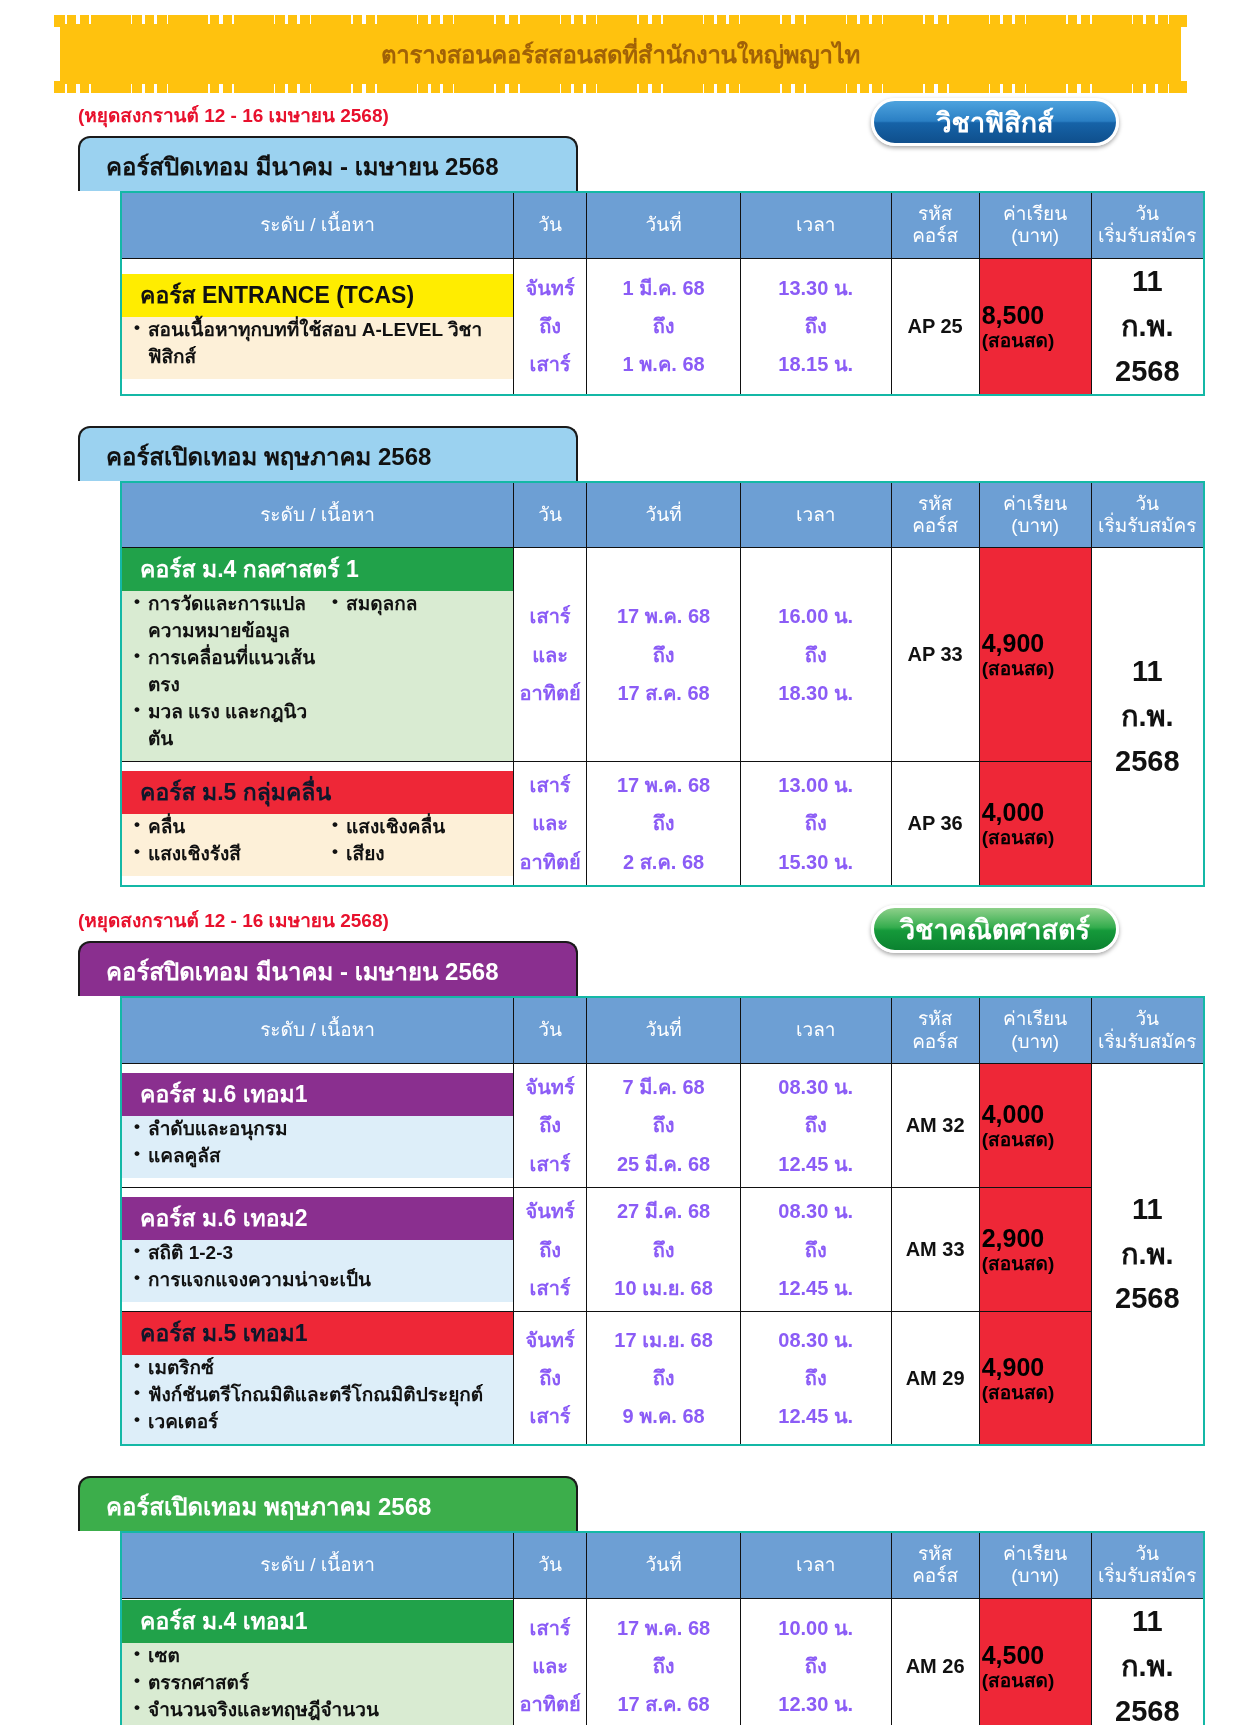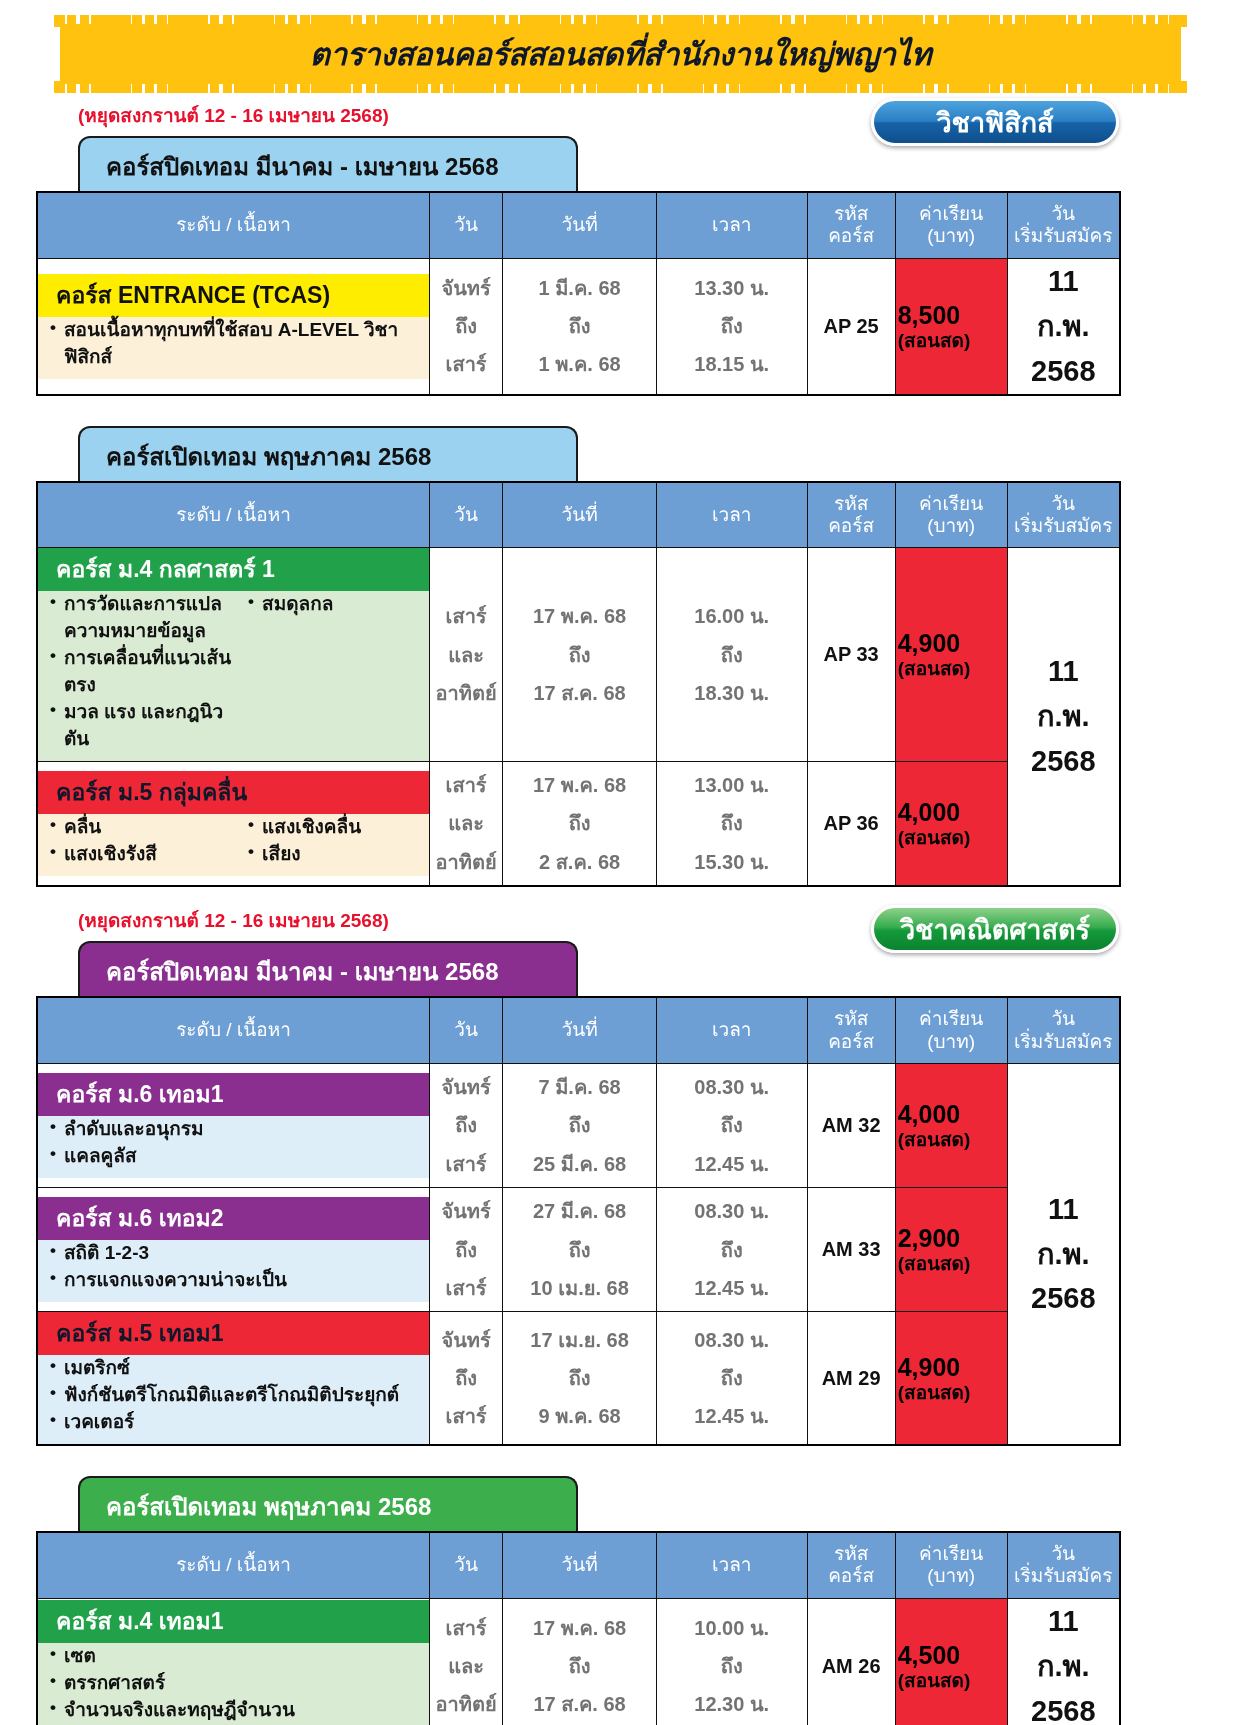--- a/index.html
+++ b/index.html
@@ -39,26 +39,25 @@
     background:
       repeating-linear-gradient(90deg, #FFC20E 0 9px, transparent 9px 13px),
       repeating-linear-gradient(90deg, transparent 0 4px, #FFC20E 4px 11px);
   }
   .banner-bg::before { top: -9px; }
   .banner-bg::after { bottom: -9px; }
 
   .banner-title {
     position: relative;
     z-index: 3;
-    font-size: 31px;
-    font-weight: bold;
-    color: #0f172a;
+    font-size: 24px;
+    font-weight: bold;
+    color: #a16207;
     letter-spacing: -0.3px;
     white-space: nowrap;
-    font-style: italic;
   }
 
   
   .note {
     color: #E8112D;
     font-weight: bold;
     font-size: 19px;
     margin: 10px 0 6px 78px;
   }
   .note.second { margin-top: 18px; }
@@ -105,25 +104,25 @@
     border-bottom: none;
     position: relative;
     z-index: 2;
   }
   .tab-label.lightblue { background: #9BD2F0; color: #111111; }
   .tab-label.purple    { background: #8A2F8F; color: #ffffff; }
   .tab-label.green     { background: #3CAE4B; color: #ffffff; }
 
   
   table.sched {
-    margin: 0 78px 0 36px;
+    margin: 0 78px 0 120px;
     width: 1085px;
     border-collapse: collapse;
     table-layout: fixed;
-    border: 2px solid #000000;
+    border: 2px solid #14b8a6;
   }
   table.sched td, table.sched th {
     border: 1px solid #111111;
     vertical-align: middle;
   }
   thead th {
     background: #6D9FD4;
     color: #ffffff;
     font-size: 19px;
     font-weight: normal;
@@ -175,21 +174,21 @@
     display: flex;
   }
   .bullets .two-col > ul { flex: 1; }
   .bullets .two-col > ul:last-child { flex: 0 0 175px; }
 
   
   td.val {
     text-align: center;
     font-size: 20px;
     font-weight: bold;
-    color: #737373;
+    color: #8b5cf6;
     line-height: 1.92;
     padding: 4px 2px;
   }
   td.val .l { display: block; }
   td.code {
     text-align: center;
     font-size: 20px;
     font-weight: bold;
     color: #111111;
   }

